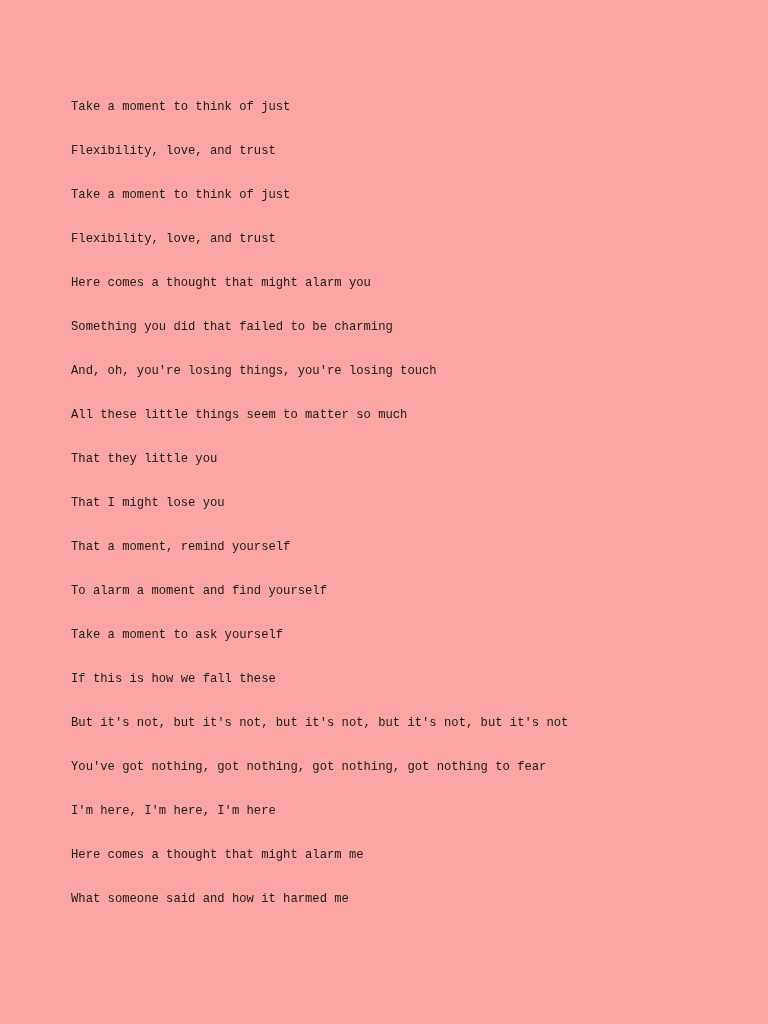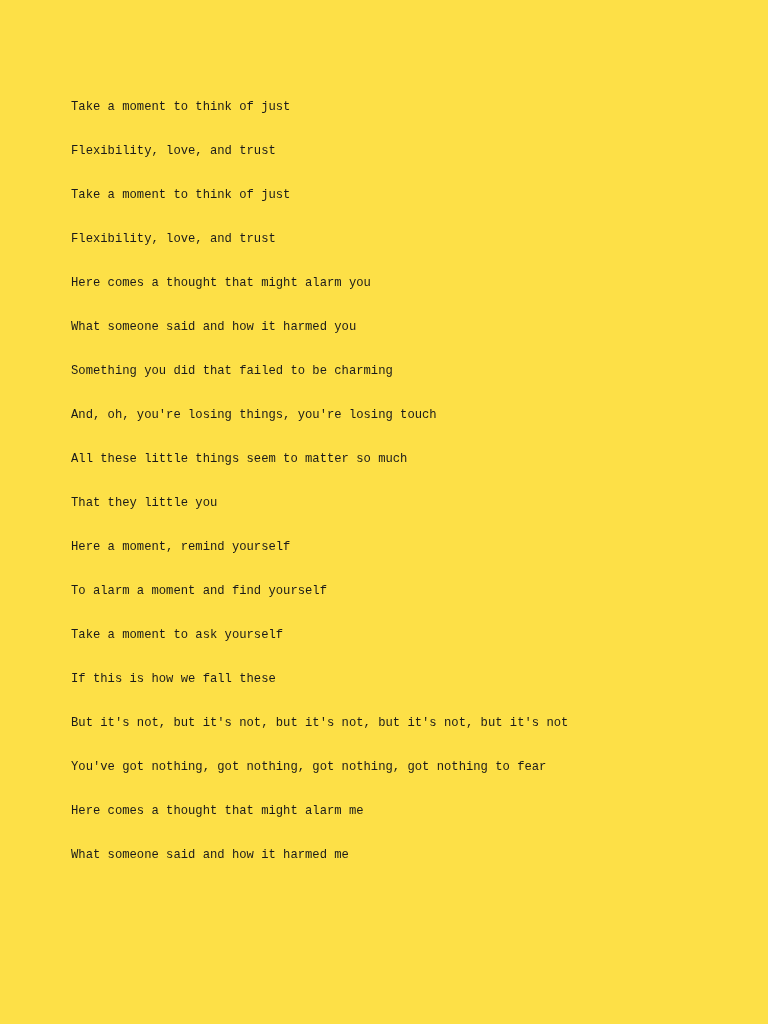--- a/index.html
+++ b/index.html
@@ -12,21 +12,21 @@
       height: 1024px;
       position: relative;
       overflow: hidden;
     }
     .page {
       position: absolute;
       left: 0;
       top: 0;
       width: 768px;
       height: 1024px;
-      background: #fde047;
+      background: #fca5a5;
     }
     .lyrics {
       position: absolute;
       left: 71px;
       top: 71px;
       width: 620px;
       font-family: "Liberation Mono", "DejaVu Sans Mono", monospace;
       font-size: 12.2px;
       line-height: 14.66px;
       color: #1a1a1a;
@@ -42,31 +42,32 @@
 </head>
 <body>
 
 <div class="page">
   <div class="lyrics">
     <span class="line">Take a moment to think of just</span>
     <span class="line">Flexibility, love, and trust</span>
     <span class="line">Take a moment to think of just</span>
     <span class="line">Flexibility, love, and trust</span>
     <span class="line">Here comes a thought that might alarm you</span>
-    <span class="line">What someone said and how it harmed you</span>
     <span class="line">Something you did that failed to be charming</span>
     <span class="line">And, oh, you're losing things, you're losing touch</span>
     <span class="line">All these little things seem to matter so much</span>
     <span class="line">That they little you</span>
-    <span class="line">Here a moment, remind yourself</span>
+    <span class="line">That I might lose you</span>
+    <span class="line">That a moment, remind yourself</span>
     <span class="line">To alarm a moment and find yourself</span>
     <span class="line">Take a moment to ask yourself</span>
     <span class="line">If this is how we fall these</span>
     <span class="line">But it's not, but it's not, but it's not, but it's not, but it's not</span>
     <span class="line">You've got nothing, got nothing, got nothing, got nothing to fear</span>
+    <span class="line">I'm here, I'm here, I'm here</span>
     <span class="line">Here comes a thought that might alarm me</span>
     <span class="line">What someone said and how it harmed me</span>
     
     
     
     
     
     
     
     

